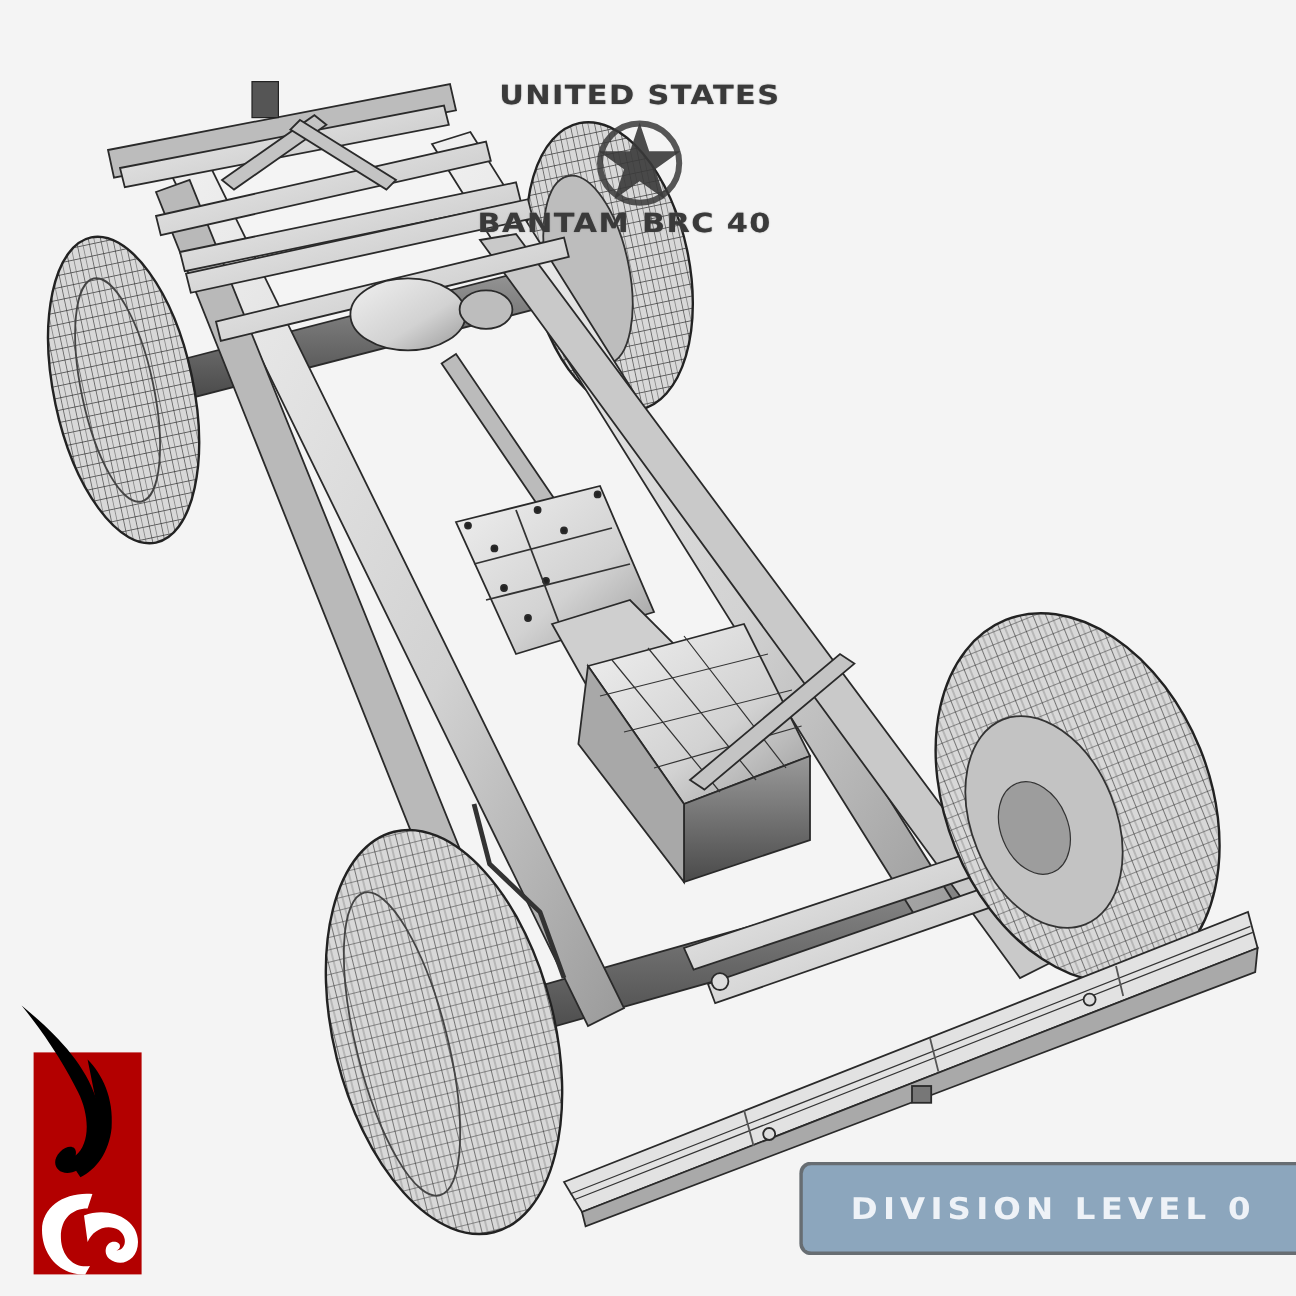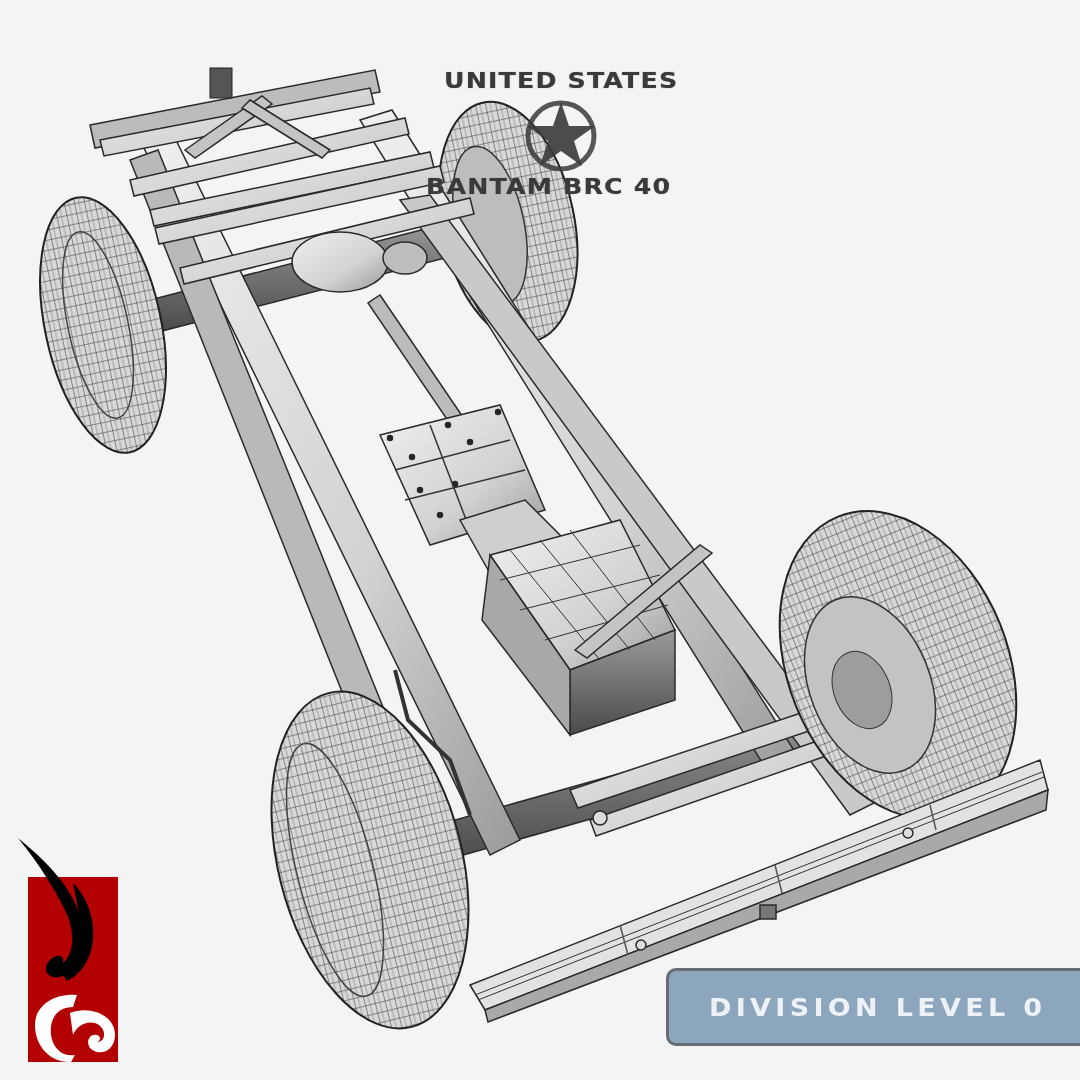--- a/index.html
+++ b/index.html
@@ -6,21 +6,21 @@
   body {
     width: 1080px; height: 1080px; overflow: hidden;
     background: #f4f4f4;
     font-family: "DejaVu Sans", sans-serif;
     position: relative;
   }
   .stage { position: absolute; left: 0; top: 0; width: 1080px; height: 1080px; }
   .stage svg { position: absolute; left: 0; top: 0; }
 
   .emblem {
-    position: absolute; left: 436px; top: 62px; width: 250px; height: 150px;
+    position: absolute; left: 408px; top: 62px; width: 250px; height: 150px;
     pointer-events: none;
   }
   .emblem-line1, .emblem-line2 {
     position: absolute; font-family: "DejaVu Sans", sans-serif; font-weight: bold;
     color: #3a3a3a; letter-spacing: 1px; white-space: nowrap;
     text-shadow: 0 0 1px #777;
   }
   .emblem-line1 { left: 8px; top: 6px; font-size: 22px; transform: scaleX(1.15); transform-origin: left; }
   .emblem-line2 { left: -10px; top: 112px; font-size: 22px; transform: scaleX(1.15); transform-origin: left; }
 

